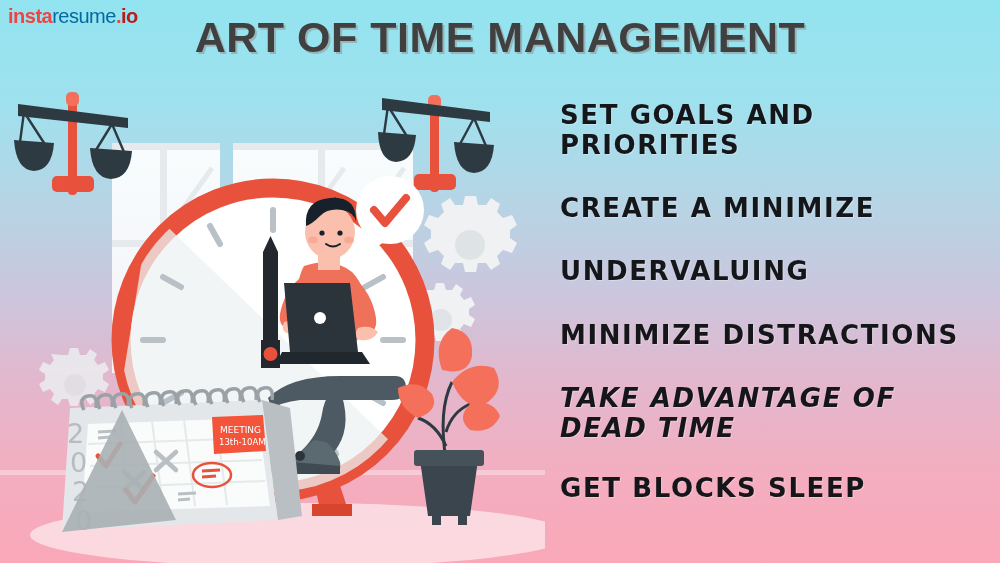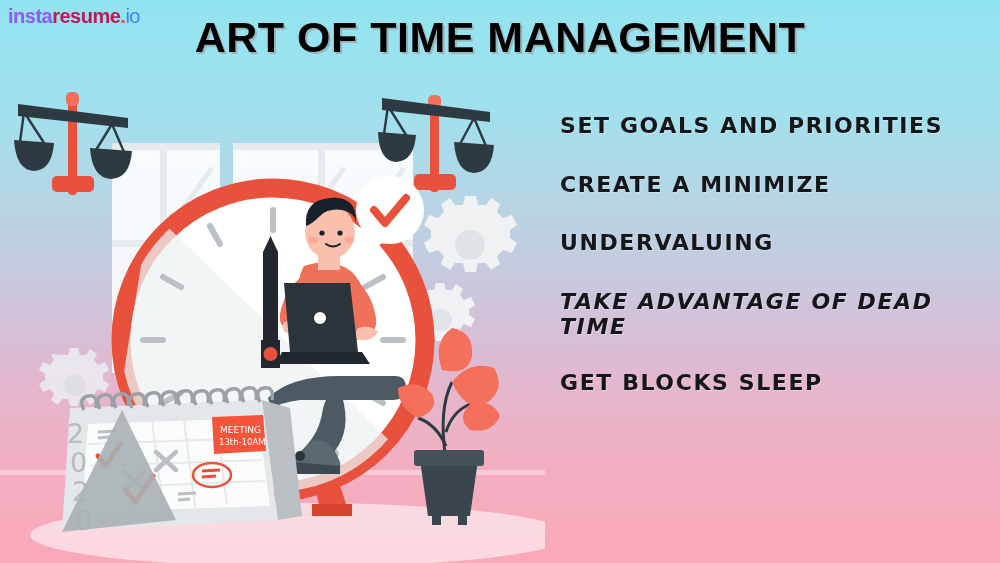--- a/index.html
+++ b/index.html
@@ -13,38 +13,38 @@
       #cbc6dd 52%,
       #e3b7cd 68%,
       #f3aec0 84%,
       #f9a8b8 100%);
     position:relative;
   }
 
   
   .logo { position:absolute; left:8px; top:5px; z-index:40;
     font-size:20px; letter-spacing:-0.5px; white-space:nowrap; }
-  .logo .l-a { font-weight:700; color:#8b5cf6; }
-  .logo .l-b { font-weight:700; color:#be185d; }
+  .logo .l-a { font-weight:700; color:#ef4444; }
+  .logo .l-b { font-weight:400; color:#0369a1; }
   .logo .l-dot { color:#e0503c; font-weight:700; }
-  .logo .l-c { font-weight:400; color:#3b82f6; }
+  .logo .l-c { font-weight:700; color:#b91c1c; }
 
   
   .title { position:absolute; top:13px; left:140px; width:720px;
     text-align:center; z-index:40;
     font-size:43px; font-weight:700; letter-spacing:0.5px;
-    color:#000000; white-space:nowrap;
+    color:#404040; white-space:nowrap;
     text-shadow:2px 2px 0 rgba(150,60,45,.28); }
 
   
   .list { position:absolute; left:560px; top:100px; width:420px; z-index:40; }
-  .list-item { color:#15161a; font-weight:700; font-size:22px;
+  .list-item { color:#15161a; font-weight:700; font-size:26px;
     letter-spacing:1.6px; line-height:1.16; margin-bottom:33px;
     font-family:"DejaVu Sans", sans-serif;
-    text-shadow:1px 1px 0 rgba(255,255,255,.30);margin-top:13px; }
+    text-shadow:1px 1px 0 rgba(255,255,255,.30); }
   .list-item.wrap { margin-bottom:30px;font-style:italic; }
 
   
   .stage { position:absolute; left:0; top:0; width:545px; height:563px; z-index:10; }
   .stage svg { display:block; width:545px; height:563px; }
 </style>
 </head>
 <body>
 
 <div class="logo">
@@ -277,15 +277,16 @@
   <path d="M122 410 L176 520 L62 532 Z" fill="#a9b0b4" opacity="0.9"></path>
 
  </g>
 </svg>
 </div>
 
 <div class="list">
   <div class="list-item">SET GOALS AND PRIORITIES</div>
   <div class="list-item">CREATE A MINIMIZE</div>
   <div class="list-item">UNDERVALUING</div>
+  <div class="list-item">MINIMIZE DISTRACTIONS</div>
   <div class="list-item wrap">TAKE ADVANTAGE OF DEAD TIME</div>
   <div class="list-item">GET BLOCKS SLEEP</div>
 </div>
 
 </body></html>

